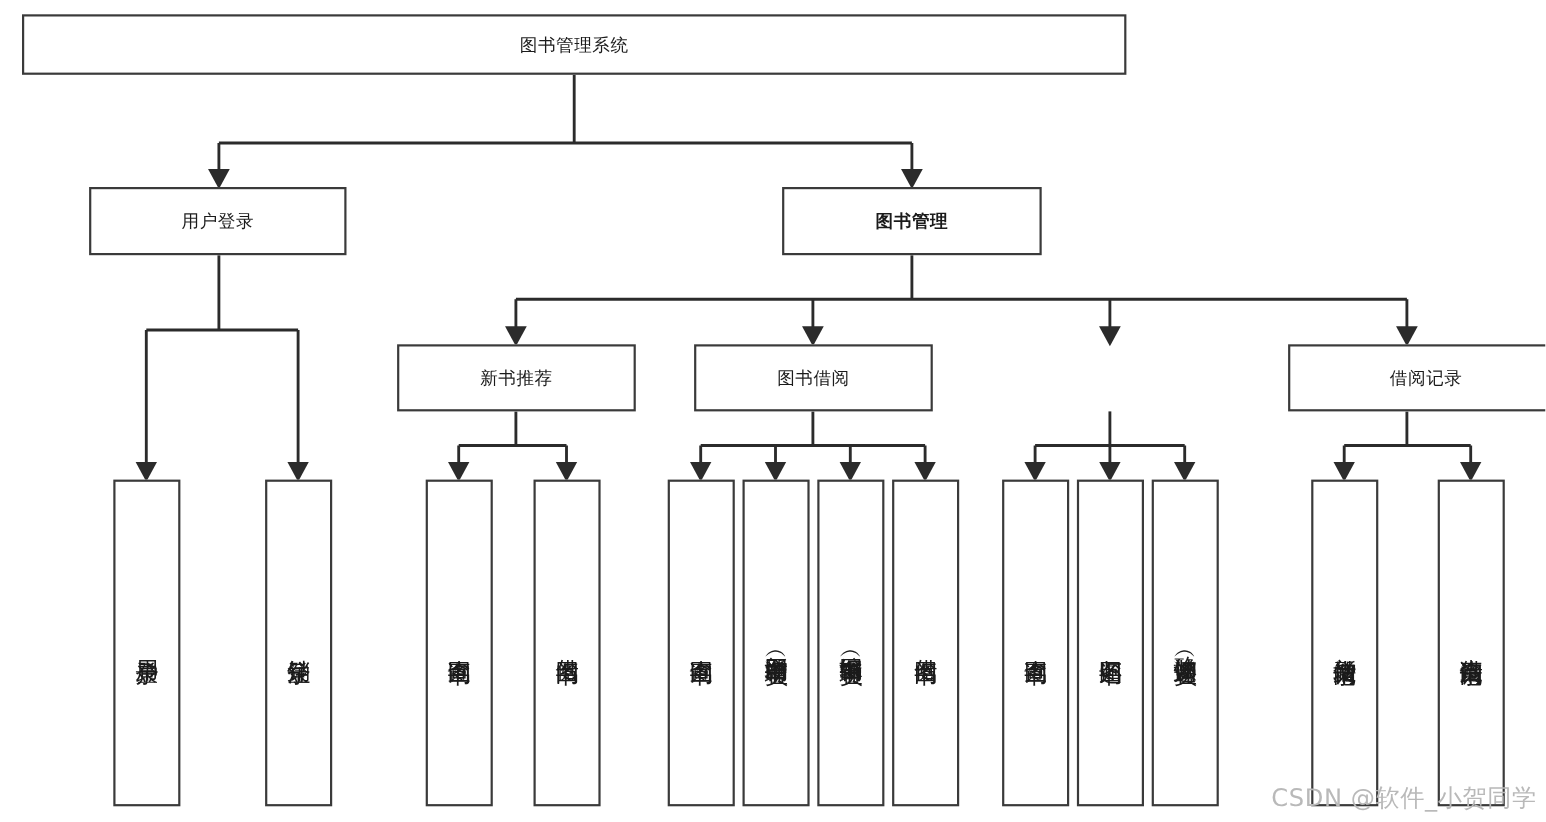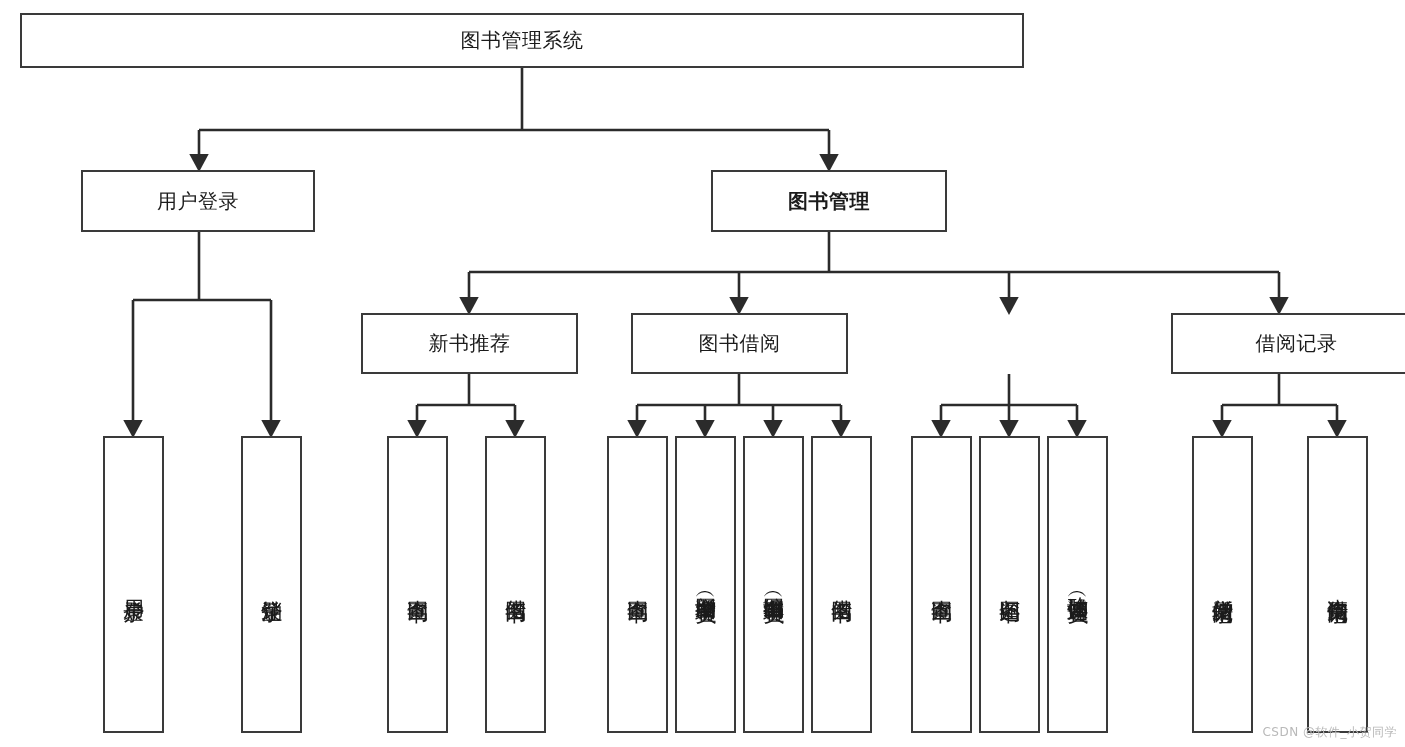--- a/index.html
+++ b/index.html
@@ -29,21 +29,21 @@
     position: absolute;
     box-sizing: border-box;
     border: 2.5px solid #3a3a3a;
     background: #ffffff;
     display: flex;
     align-items: center;
     justify-content: center;
     color: #1b1b1b;
   }
   .node .label {
-    font-size: 20px;
+    font-size: 16px;
     line-height: 1.12;
     letter-spacing: 0.5px;
     white-space: nowrap;
     text-align: center;
   }
   .node.horiz .label {
     writing-mode: horizontal-tb;
   }
   .node.vert {
     align-items: center;
@@ -54,21 +54,21 @@
     text-orientation: upright;
     font-size: 21px;
     line-height: 1.25;
     letter-spacing: 1px;
     white-space: nowrap;
   }
   #watermark {
     position: absolute;
     right: 8px;
     bottom: 6px;
-    font-size: 12px;
+    font-size: 22px;
     color: #b9b9b9;
     letter-spacing: 0.5px;
     white-space: nowrap;
   }
 </style>
 </head>
 <body>
 
 <div id="canvas">
 

